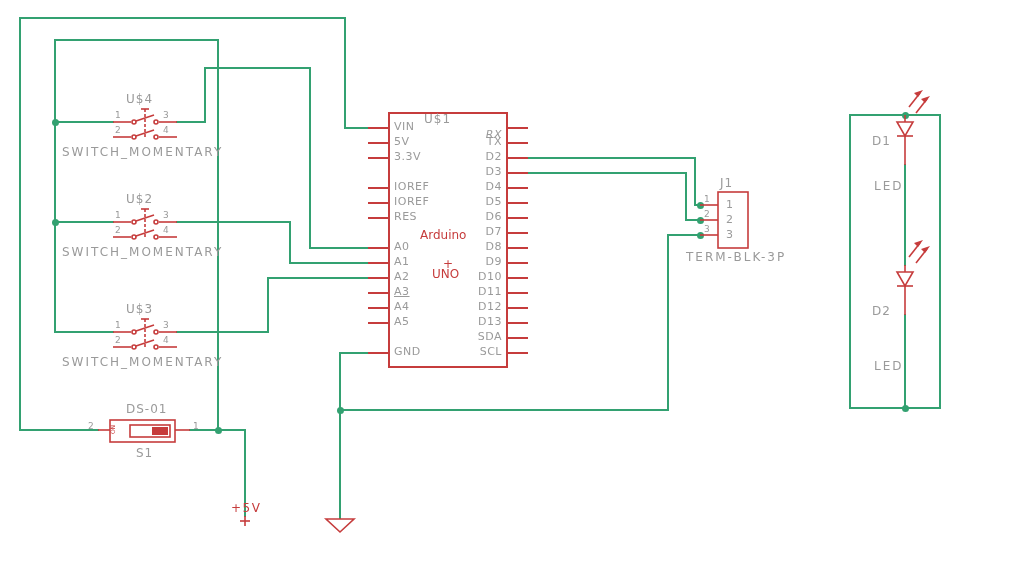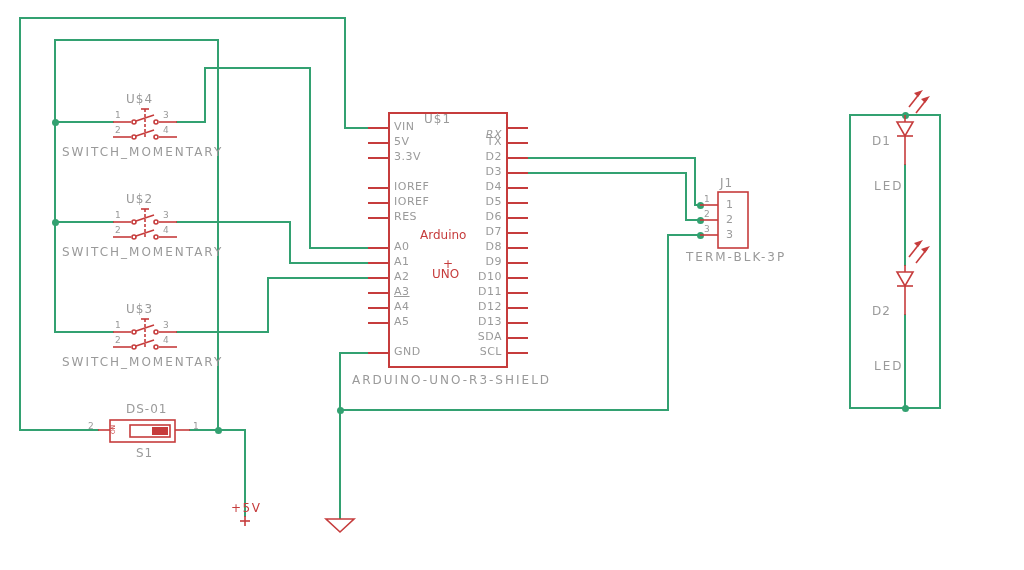--- a/index.html
+++ b/index.html
@@ -175,21 +175,20 @@
     </g>
 
     <g>
       <line x1="240" y1="521" x2="250" y2="521"></line>
       <line x1="245" y1="516" x2="245" y2="526"></line>
     </g>
   </svg>
 
   <div class="icbox" style="left:388px;top:112px;width:120px;height:256px;"></div>
   <div class="lbl" style="left:424px;top:96px;margin-top:16px;">U$1</div>
-  <div class="vallbl" style="left:352px;top:373px;">ARDUINO-UNO-R3-SHIELD</div>
   <div class="innertxt" style="left:420px;top:228px;">Arduino</div>
   <div class="innertxt" style="left:432px;top:243px;margin-top:24px;">UNO</div>
   <div class="innertxt" style="left:443px;top:257px;">+</div>
   <div id="arduino-pins">
       <div class="stub" style="left: 368px; top: 127px;"></div>
       <div class="pinlbl" style="left: 394px; top: 120px;">VIN</div>
       <div class="stub" style="left: 368px; top: 142px;"></div>
       <div class="pinlbl" style="left: 394px; top: 135px;">5V</div>
       <div class="stub" style="left: 368px; top: 157px;"></div>
       <div class="pinlbl" style="left: 394px; top: 150px;">3.3V</div>

